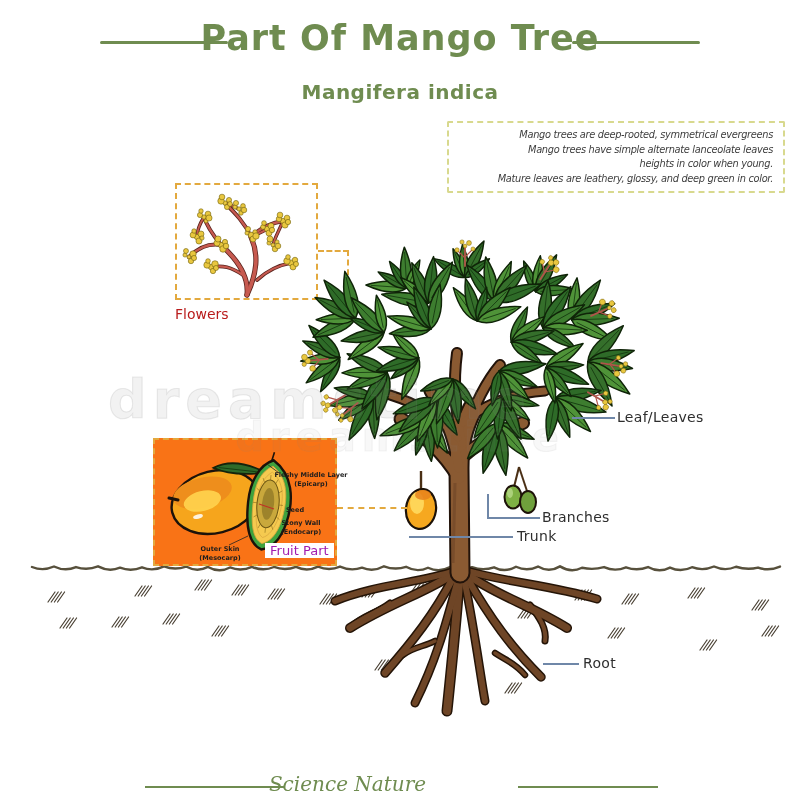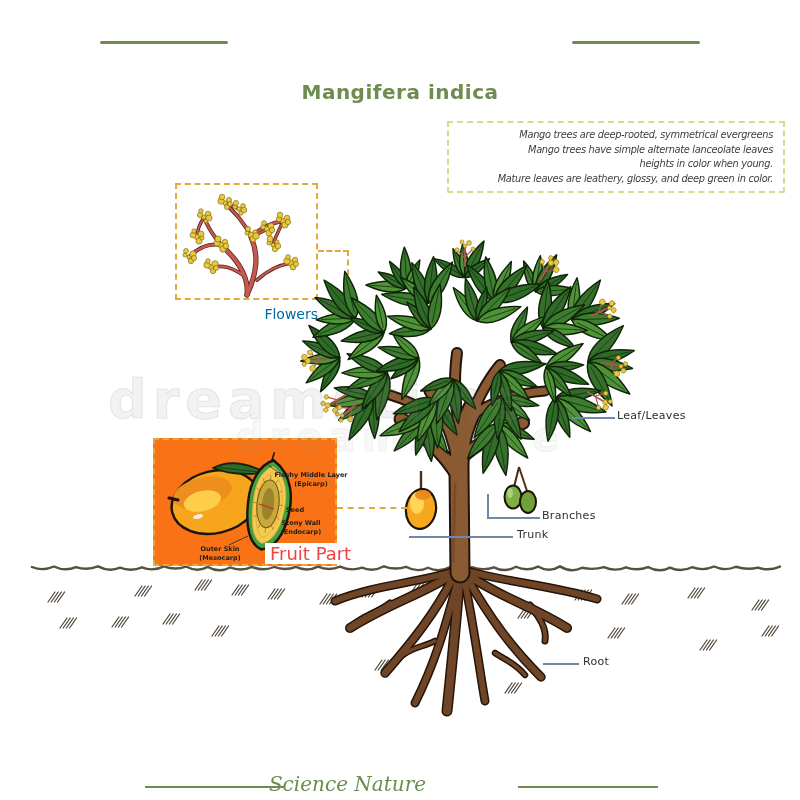--- a/index.html
+++ b/index.html
@@ -12,46 +12,47 @@
   .subtitle{left:0;top:64px;width:800px;text-align:center;font-size:20px;font-weight:600;
             color:#6f8c50;letter-spacing:.5px;margin-top:16px;}
   .hline{height:0;border-top:3px solid #6f8c50;border-radius:2px;}
   
   .desc{left:447px;top:121px;width:338px;border:2px dashed #d8d98e;border-radius:2px;
         padding:5px 10px;box-sizing:border-box;text-align:right;}
   .desc div{font-size:9.8px;font-style:italic;letter-spacing:-.3px;line-height:14.5px;
             color:#3d3d3d;white-space:nowrap;font-weight:500;}
   
   .inset{border:2px dashed #e3a93e;box-sizing:border-box;}
-  .inset-label{font-size:14px;color:#0369a1;text-align:right;}
-  .fruit-part-label{font-size:18px;color:#ef4444;background:#fff;padding:0 5px;z-index:5;}
+  .inset-label{font-size:14px;color:#b91c1c;text-align:left;}
+  .fruit-part-label{font-size:13px;color:#a21caf;background:#fff;padding:0 5px;z-index:5;}
   .dashH{height:0;border-top:2px dashed #e3a93e;}
   .dashV{width:0;border-left:2px dashed #e3a93e;}
   
-  .tlabel{font-size:11px;color:#2e2e2e;letter-spacing:.3px;z-index:4;}
+  .tlabel{font-size:14px;color:#2e2e2e;letter-spacing:.3px;z-index:4;}
   .leader{height:0;border-top:2px solid #6f87a8;z-index:4;}
   .leaderL{border-left:2px solid #6f87a8;border-bottom:2px solid #6f87a8;z-index:4;}
   
   .tiny{font-size:6.5px;font-weight:600;color:#1d1d1d;text-align:center;line-height:8px;
         white-space:nowrap;}
   
   .wm{font-weight:700;color:rgba(125,125,125,0.10);-webkit-text-stroke:1.1px rgba(130,130,130,0.16);
       letter-spacing:6px;pointer-events:none;z-index:6;text-align:center;}
   
   .footer-text{left:0;top:772px;width:695px;text-align:center;font-size:20px;font-style:italic;
                font-family:"DejaVu Serif",serif;color:#6f8c50;}
   .fline{height:0;border-top:2px solid #6f8c50;}
   svg{display:block;overflow:visible;}
 </style>
 </head>
 <body>
 
 <div class="page">
 
   <div class="abs hline" style="left:100px;top:41px;width:128px;"></div>
+  <div class="abs title">Part Of Mango Tree</div>
   <div class="abs hline" style="left:572px;top:41px;width:128px;"></div>
   <div class="abs subtitle">Mangifera indica</div>
 
   <div class="abs desc">
     <div>Mango trees are deep-rooted, symmetrical evergreens</div>
     <div>Mango trees have simple alternate lanceolate leaves</div>
     <div>heights in color when young.</div>
     <div>Mature leaves are leathery, glossy, and deep green in color.</div>
   </div>
 

